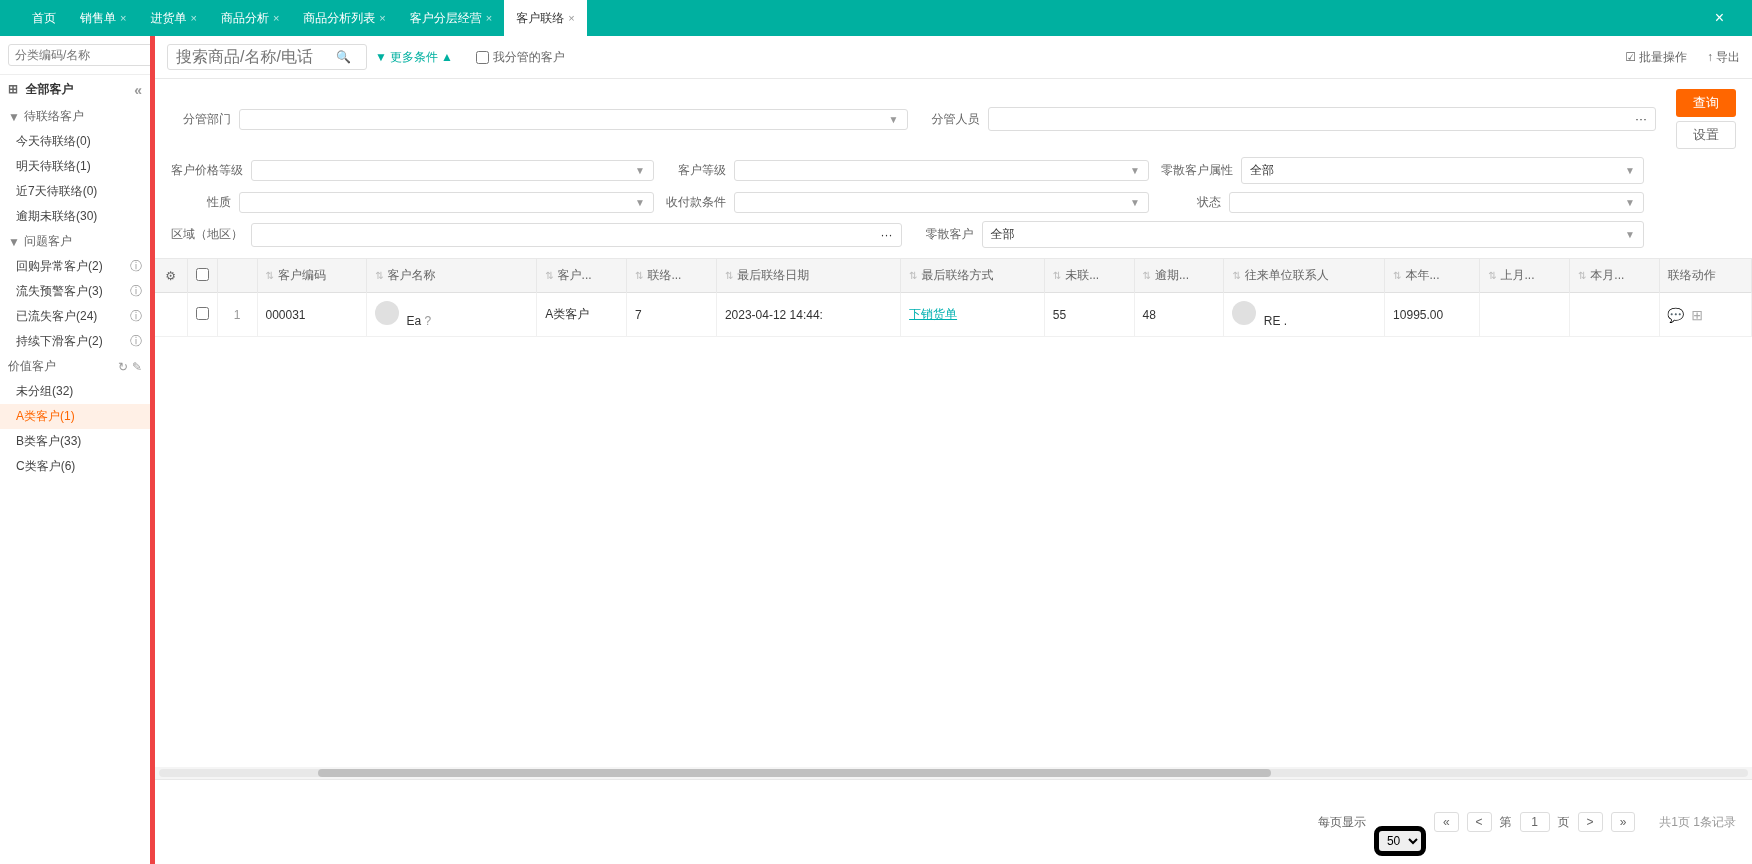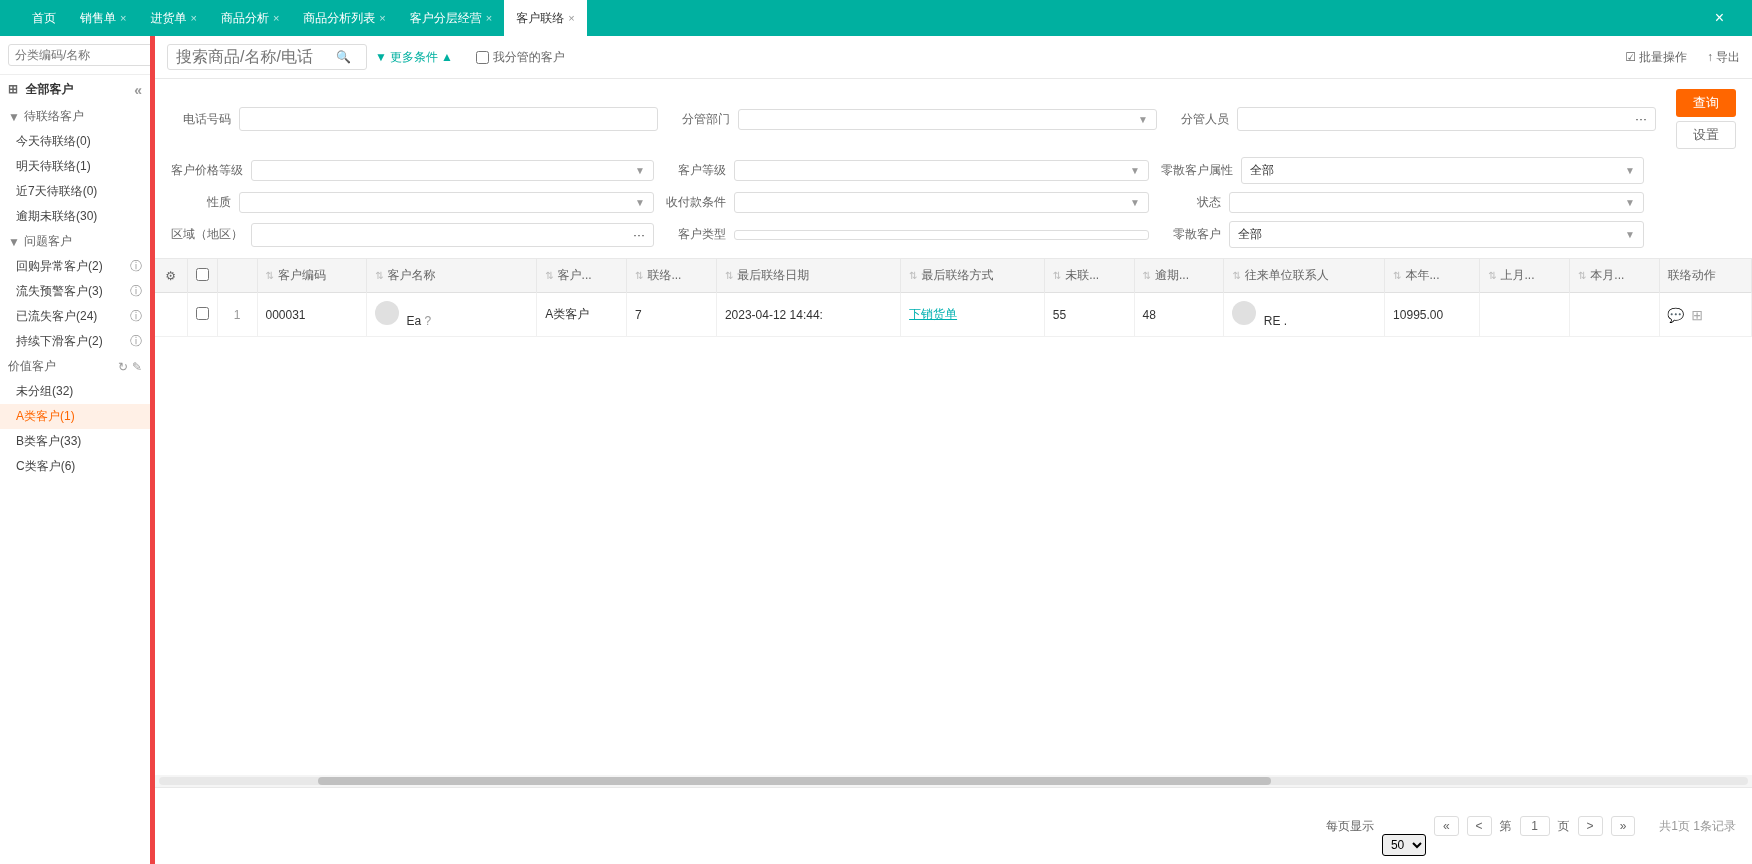--- a/index.html
+++ b/index.html
@@ -301,22 +301,22 @@
       border-top: 1px solid #e8e8e8;
       padding: 8px 16px;
       display: flex;
       align-items: center;
       justify-content: flex-end;
       gap: 8px;
       color: #666;
       font-size: 12px;
     }
     .pagination select {
-      border: 1px solid #000000;
-      border-radius: 3px;
+      border: 5px solid #000000;
+      border-radius: 8px;
       padding: 2px 4px;
       font-size: 12px;
       margin-top: 38px;
     }
     .page-btn {
       border: 1px solid #ddd;
       border-radius: 3px;
       padding: 2px 8px;
       cursor: pointer;
       background: white;
@@ -509,24 +509,20 @@
       <div class="toolbar-btn" style="margin-left:12px;">
         <span>↑</span>
         <span>导出</span>
       </div>
     </div>
 
     <div class="filter-form">
 
       <div class="filter-row">
         <div class="filter-field">
-          <span class="filter-label">电话号码</span>
-          <input class="filter-input" style="flex: 1 1 0%; border: 1px solid rgb(221, 221, 221); border-radius: 3px; padding: 4px 8px;" type="text">
-        </div>
-        <div class="filter-field">
           <span class="filter-label">分管部门</span>
           <div class="filter-select">
             <span></span>
             <span class="arrow">▼</span>
           </div>
         </div>
         <div class="filter-field">
           <span class="filter-label">分管人员</span>
           <div class="filter-select" style="position:relative;">
             <span></span>
@@ -588,26 +584,20 @@
         </div>
         <div style="width:80px;"></div>
       </div>
 
       <div class="filter-row">
         <div class="filter-field">
           <span class="filter-label">区域（地区）</span>
           <div class="filter-select">
             <span></span>
             <span class="dots">···</span>
-          </div>
-        </div>
-        <div class="filter-field">
-          <span class="filter-label">客户类型</span>
-          <div class="filter-select">
-            <span></span>
           </div>
         </div>
         <div class="filter-field">
           <span class="filter-label">零散客户</span>
           <div class="filter-select">
             <span>全部</span>
             <span class="arrow">▼</span>
           </div>
         </div>
         <div style="width:80px;"></div>

